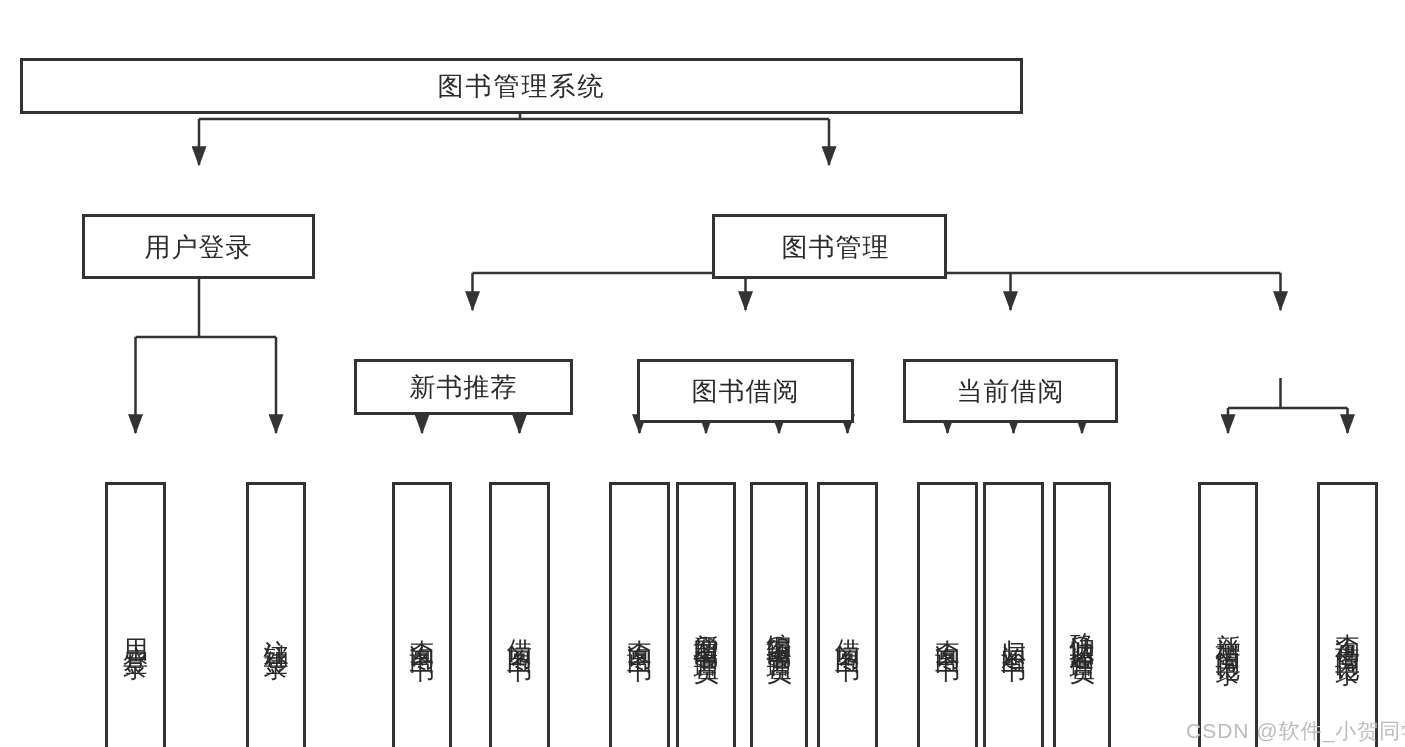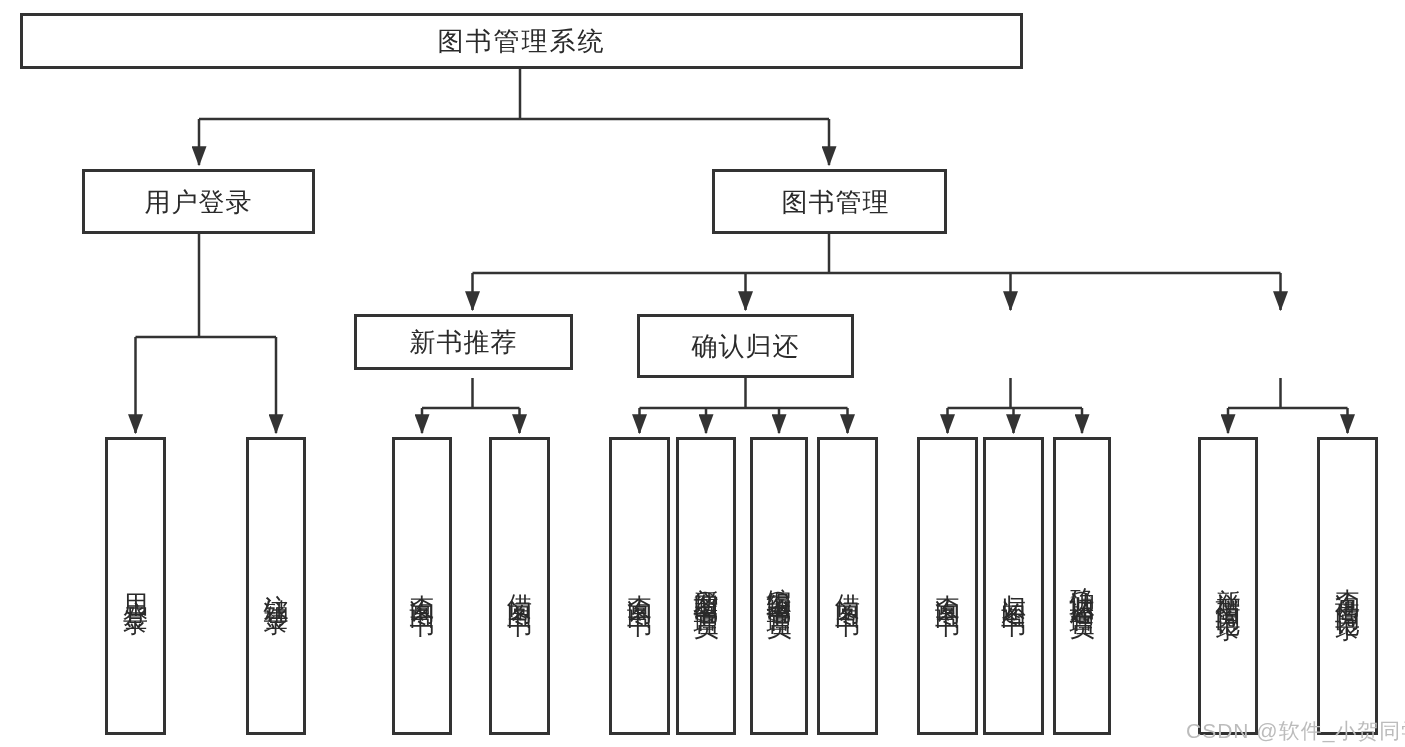--- a/index.html
+++ b/index.html
@@ -14,20 +14,21 @@
   .edges{position:absolute;left:0;top:0;width:1405px;height:747px;}
   .box{
     position:absolute;
     box-sizing:border-box;
     border:3px solid #333333;
     background:#ffffff;
     display:flex;
     align-items:center;
     justify-content:center;
     text-align:center;
+    margin-top:45px;
   }
   .h-label{font-size:26px;letter-spacing:1px;line-height:1;}
   .root-label{font-size:26px;letter-spacing:2px;}
   .v{
     writing-mode:vertical-rl;
     text-orientation:mixed;
     font-size:25px;
     letter-spacing:6px;
     line-height:1;
   }
@@ -105,21 +106,24 @@
     <span class="h-label">用户登录</span>
   </div>
   <div class="box" style="left:712px;top:169px;width:235px;height:65px;padding-left:12px;">
     <span class="h-label">图书管理</span>
   </div>
 
   <div class="box" style="left:354px;top:314px;width:219px;height:56px;">
     <span class="h-label">新书推荐</span>
   </div>
   <div class="box" style="left:637px;top:314px;width:217px;height:64px;">
-    <span class="h-label">确认归还</span>
+    <span class="h-label">图书借阅</span>
+  </div>
+  <div class="box" style="left:903px;top:314px;width:215px;height:64px;">
+    <span class="h-label">当前借阅</span>
   </div>
 
   <div class="box v" style="left:105px;top:437px;width:61px;height:298px;">
     <span>用户登录</span>
   </div>
   <div class="box v" style="left:246px;top:437px;width:60px;height:298px;">
     <span>注销登录</span>
   </div>
 
   <div class="box v" style="left:392px;top:437px;width:60px;height:298px;">

